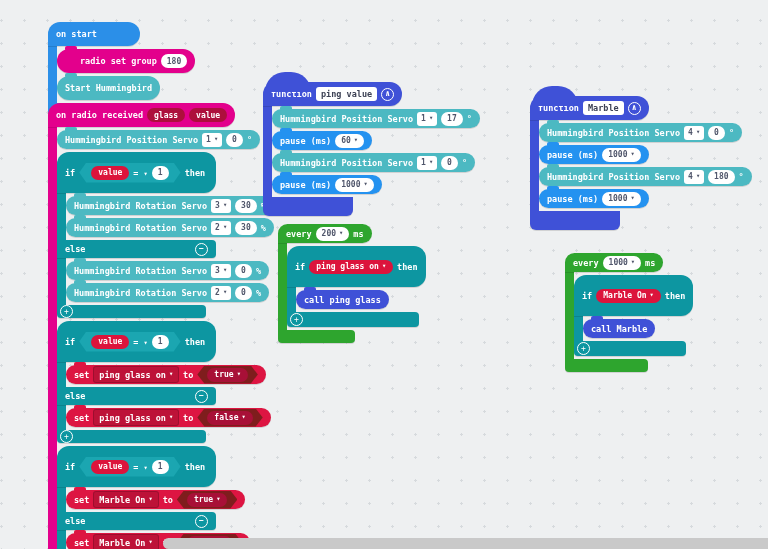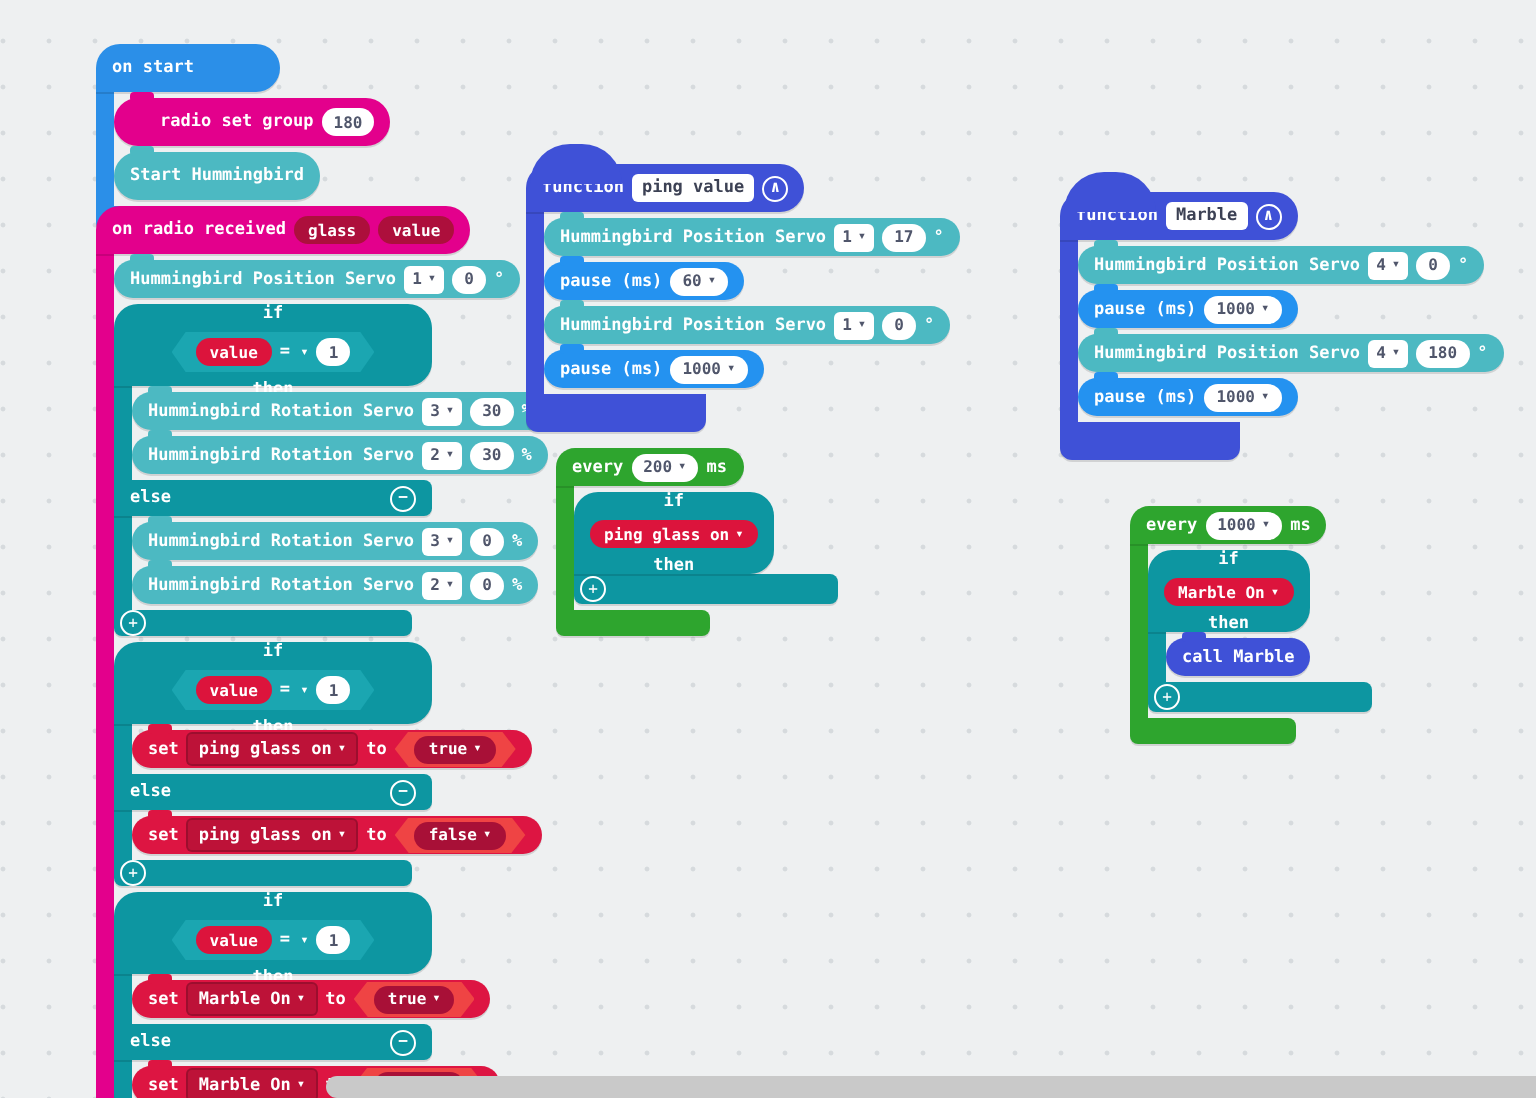--- a/index.html
+++ b/index.html
@@ -12,21 +12,21 @@
   }
   .grp{position:absolute;}
   
   .row{
     position:relative;display:flex;align-items:center;gap:4px;
     height:19px;padding:0 8px;border-radius:12px;color:#fff;
     font-size:8.5px;font-weight:700;white-space:nowrap;width:max-content;
     box-shadow:0 1px 0 rgba(0,0,0,.12);
   }
   .tall{height:24px;}
-  .hexrow{height:41px;flex-direction:column;}
+  .hexrow{height:41px;}
   
   .nb::before{content:"";position:absolute;top:-3px;left:8px;width:12px;height:5px;border-radius:2px;background:inherit;}
   
   .cblk{display:flex;flex-direction:column;align-items:flex-start;position:relative;}
   .cblk>.row{background:var(--c);}
   .cbody{display:flex;flex-direction:column;align-items:flex-start;gap:3px;padding:3px 0;border-left:9px solid var(--c);min-height:8px;}
   .chead{border-bottom-left-radius:0;min-width:var(--w,auto);}
   .celse{height:18px;border-radius:0 4px 4px 0;justify-content:space-between;min-width:var(--w,auto);gap:33px;}
   .cfootp{height:13px;border-radius:0 4px 4px 4px;background:var(--c);padding:0 3px;display:flex;align-items:center;min-width:var(--aw,var(--w,auto));box-shadow:0 1px 0 rgba(0,0,0,.12);}
   .cfoot{background:var(--c);border-radius:0 0 6px 6px;box-shadow:0 1px 0 rgba(0,0,0,.12);}
@@ -41,21 +41,21 @@
   
   .pw{background:#fff;color:#50566b;border-radius:8px;height:14px;display:inline-flex;align-items:center;gap:3px;padding:0 6px;font-size:8px;font-weight:700;flex:none;}
   .psq{border-radius:3px;padding:0 4px;}
   .ov{border-radius:8px;height:14px;display:inline-flex;align-items:center;gap:3px;padding:0 7px;color:#fff;font-size:8px;font-weight:700;flex:none;}
   .ov-red{background:#dc143c;}
   .ov-dark{background:#ad0f3c;}
   .ov-maroon{background:#a81037;}
   .dd{background:rgba(0,0,0,.14);border:1px solid rgba(0,0,0,.18);border-radius:3px;height:15px;display:inline-flex;align-items:center;gap:3px;padding:0 5px;flex:none;}
   .hex{clip-path:polygon(7px 0,calc(100% - 7px) 0,100% 50%,calc(100% - 7px) 100%,7px 100%,0 50%);display:inline-flex;align-items:center;gap:4px;padding:0 12px;height:20px;flex:none;}
   .hex-cmp{background:#1ba6b1;}
-  .hex-bool{background:#ef4444;padding:0 10px;height:18px;}
+  .hex-bool{background:#7f1d1d;padding:0 10px;height:18px;}
   .caret{font-size:7px;line-height:1;}
   .namebox{background:#fff;color:#3c4154;border-radius:3px;padding:2px 5px;font-size:8.5px;font-weight:700;}
   .cir{width:13px;height:13px;border:1.3px solid #fff;border-radius:50%;display:inline-flex;align-items:center;justify-content:center;font-size:8px;line-height:1;color:#fff;flex:none;box-sizing:border-box;}
   .scrollbar{position:absolute;left:163px;top:538px;width:605px;height:11px;background:#c9c9c9;border-radius:6px 0 0 6px;}
 </style>
 </head>
 <body>
 
 <div class="ws">
 
@@ -352,20 +352,25 @@
       <div class="cbody">
         <div class="cblk" style="--c:#0d96a1;--aw:126px">
           <div class="row chead hexrow">
             <span>if</span>
             <span class="ov ov-red">
                 <span>ping glass on</span>
                 <span class="caret">▾</span>
               </span>
             <span>then</span>
           </div>
+          <div class="cbody">
+            <div class="row nb bg-fn">
+              <span>call ping glass</span>
+            </div>
+          </div>
           <div class="cfootp" style="height:15px">
             <span class="cir">+</span>
           </div>
         </div>
       </div>
       <div class="cfoot" style="width:77px;height:13px;border-radius:0 4px 4px 4px"></div>
     </div>
   </div>
 
   <div class="grp" style="left:530px;top:96px">

